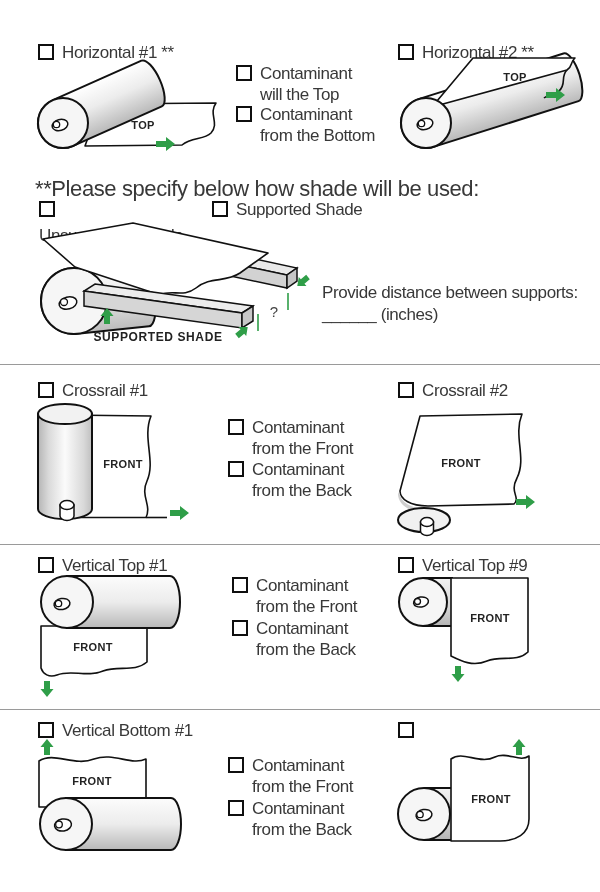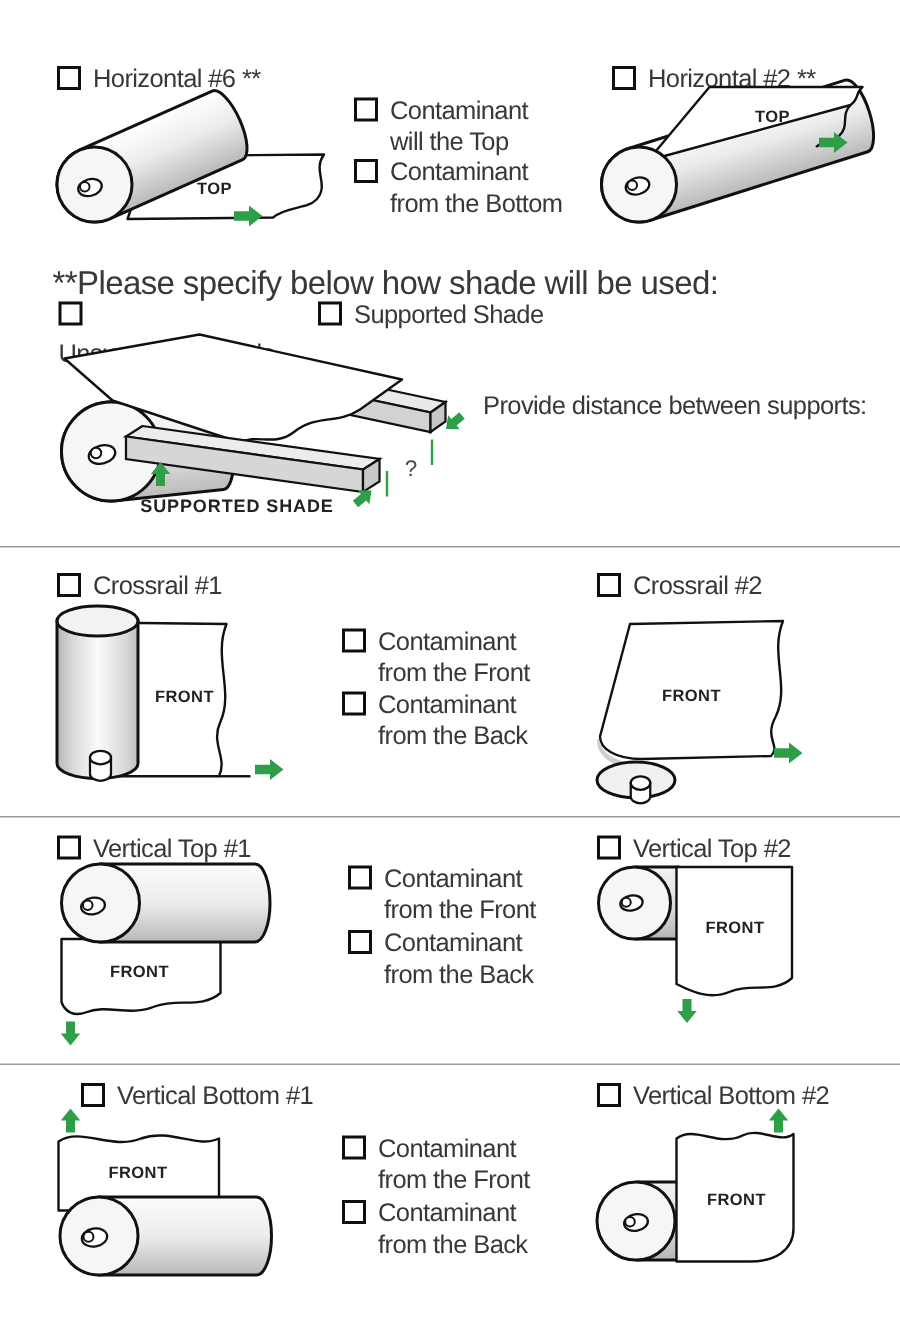--- a/index.html
+++ b/index.html
@@ -20,21 +20,21 @@
 </style>
 </head>
 <body>
 
 <div class="page">
 
   <div>
 
     <div class="opt" style="left:38px;top:42px;">
       <span class="chk"></span>
-      <span class="lbl">Horizontal #6 **</span>
+      <span class="lbl">Horizontal #1 **</span>
     </div>
 
     <svg style="left:30px;top:52px;" width="200" height="110" viewBox="0 0 200 110">
       <defs>
         <linearGradient id="gA" x1="0" y1="0" x2="0" y2="1">
           <stop offset="0" stop-color="#ffffff"></stop>
             <stop offset="0.45" stop-color="#ececec"></stop>
             <stop offset="1" stop-color="#b9b9b9"></stop>
         </linearGradient>
       </defs>
@@ -55,21 +55,21 @@
 
     <div class="opt" style="left:236px;top:63px;">
       <span class="chk"></span>
       <span class="lbl wrap">Contaminant will the Top</span>
     </div>
     <div class="opt" style="left:236px;top:104px;">
       <span class="chk"></span>
       <span class="lbl wrap">Contaminant from the Bottom</span>
     </div>
 
-    <div class="opt" style="left:398px;top:42px;margin-left:10px;">
+    <div class="opt" style="left:398px;top:42px;">
       <span class="chk"></span>
       <span class="lbl">Horizontal #2 **</span>
     </div>
 
     <svg style="left:393px;top:50px;" width="207" height="112" viewBox="0 0 207 112">
       <defs>
         <linearGradient id="gB" x1="0" y1="0" x2="0" y2="1">
           <stop offset="0" stop-color="#ffffff"></stop>
             <stop offset="0.45" stop-color="#ececec"></stop>
             <stop offset="1" stop-color="#b9b9b9"></stop>
@@ -139,22 +139,23 @@
         <path d="M0,-2.8 L7,-2.8 L7,-6 L14,0 L7,6 L7,2.8 L0,2.8 Z" fill="#2F9E48"></path>
       </g>
       <path d="M 233,94 L 233,111" stroke="#2F9E48" stroke-width="1.6"></path>
       <text class="qm" x="249" y="97" text-anchor="middle">?</text>
       <g transform="translate(283,57) rotate(140)">
         <path d="M0,-2.8 L7,-2.8 L7,-6 L14,0 L7,6 L7,2.8 L0,2.8 Z" fill="#2F9E48"></path>
       </g>
       <path d="M 263,73 L 263,90" stroke="#2F9E48" stroke-width="1.6"></path>
     </svg>
 
-    <div class="dist" style="left:322px;top:260px;width:268px;">
+    <div class="dist" style="left:322px;top:282px;width:268px;">
       <div>Provide distance between supports:</div>
+      <div>______ (inches)</div>
     </div>
   </div>
 
   <div class="divider" style="top:364px;"></div>
 
   <div>
 
     <div class="opt" style="left:38px;top:380px;">
       <span class="chk"></span>
       <span class="lbl">Crossrail #1</span>
@@ -247,21 +248,21 @@
       <span class="chk"></span>
       <span class="lbl wrap">Contaminant from the Front</span>
     </div>
     <div class="opt" style="left:232px;top:618px;">
       <span class="chk"></span>
       <span class="lbl wrap">Contaminant from the Back</span>
     </div>
 
     <div class="opt" style="left:398px;top:555px;">
       <span class="chk"></span>
-      <span class="lbl">Vertical Top #2</span>
+      <span class="lbl">Vertical Top #9</span>
     </div>
 
     <svg style="left:395px;top:568px;" width="205" height="137" viewBox="0 0 205 137">
       <defs>
         <linearGradient id="gG" x1="0" y1="0" x2="0" y2="1">
           <stop offset="0" stop-color="#f2f2f2"></stop>
             <stop offset="0.6" stop-color="#d8d8d8"></stop>
             <stop offset="1" stop-color="#b5b5b5"></stop>
         </linearGradient>
       </defs>
@@ -277,21 +278,21 @@
       <g transform="translate(63,98) rotate(90)">
         <path d="M0,-3 L8,-3 L8,-6.5 L16,0 L8,6.5 L8,3 L0,3 Z" fill="#2F9E48"></path>
       </g>
     </svg>
   </div>
 
   <div class="divider" style="top:709px;"></div>
 
   <div>
 
-    <div class="opt" style="left:54px;top:720px;">
+    <div class="opt" style="left:38px;top:720px;">
       <span class="chk"></span>
       <span class="lbl">Vertical Bottom #1</span>
     </div>
 
     <svg style="left:30px;top:733px;" width="170" height="137" viewBox="0 0 170 137">
       <defs>
         <linearGradient id="gH" x1="0" y1="0" x2="0" y2="1">
           <stop offset="0" stop-color="#fcfcfc"></stop>
             <stop offset="0.5" stop-color="#ececec"></stop>
             <stop offset="1" stop-color="#b8b8b8"></stop>
@@ -314,21 +315,20 @@
       <span class="chk"></span>
       <span class="lbl wrap">Contaminant from the Front</span>
     </div>
     <div class="opt" style="left:228px;top:798px;">
       <span class="chk"></span>
       <span class="lbl wrap">Contaminant from the Back</span>
     </div>
 
     <div class="opt" style="left:398px;top:720px;">
       <span class="chk"></span>
-      <span class="lbl">Vertical Bottom #2</span>
     </div>
 
     <svg style="left:395px;top:733px;" width="205" height="137" viewBox="0 0 205 137">
       <defs>
         <linearGradient id="gI" x1="0" y1="0" x2="0" y2="1">
           <stop offset="0" stop-color="#f2f2f2"></stop>
             <stop offset="0.6" stop-color="#d8d8d8"></stop>
             <stop offset="1" stop-color="#b5b5b5"></stop>
         </linearGradient>
       </defs>

